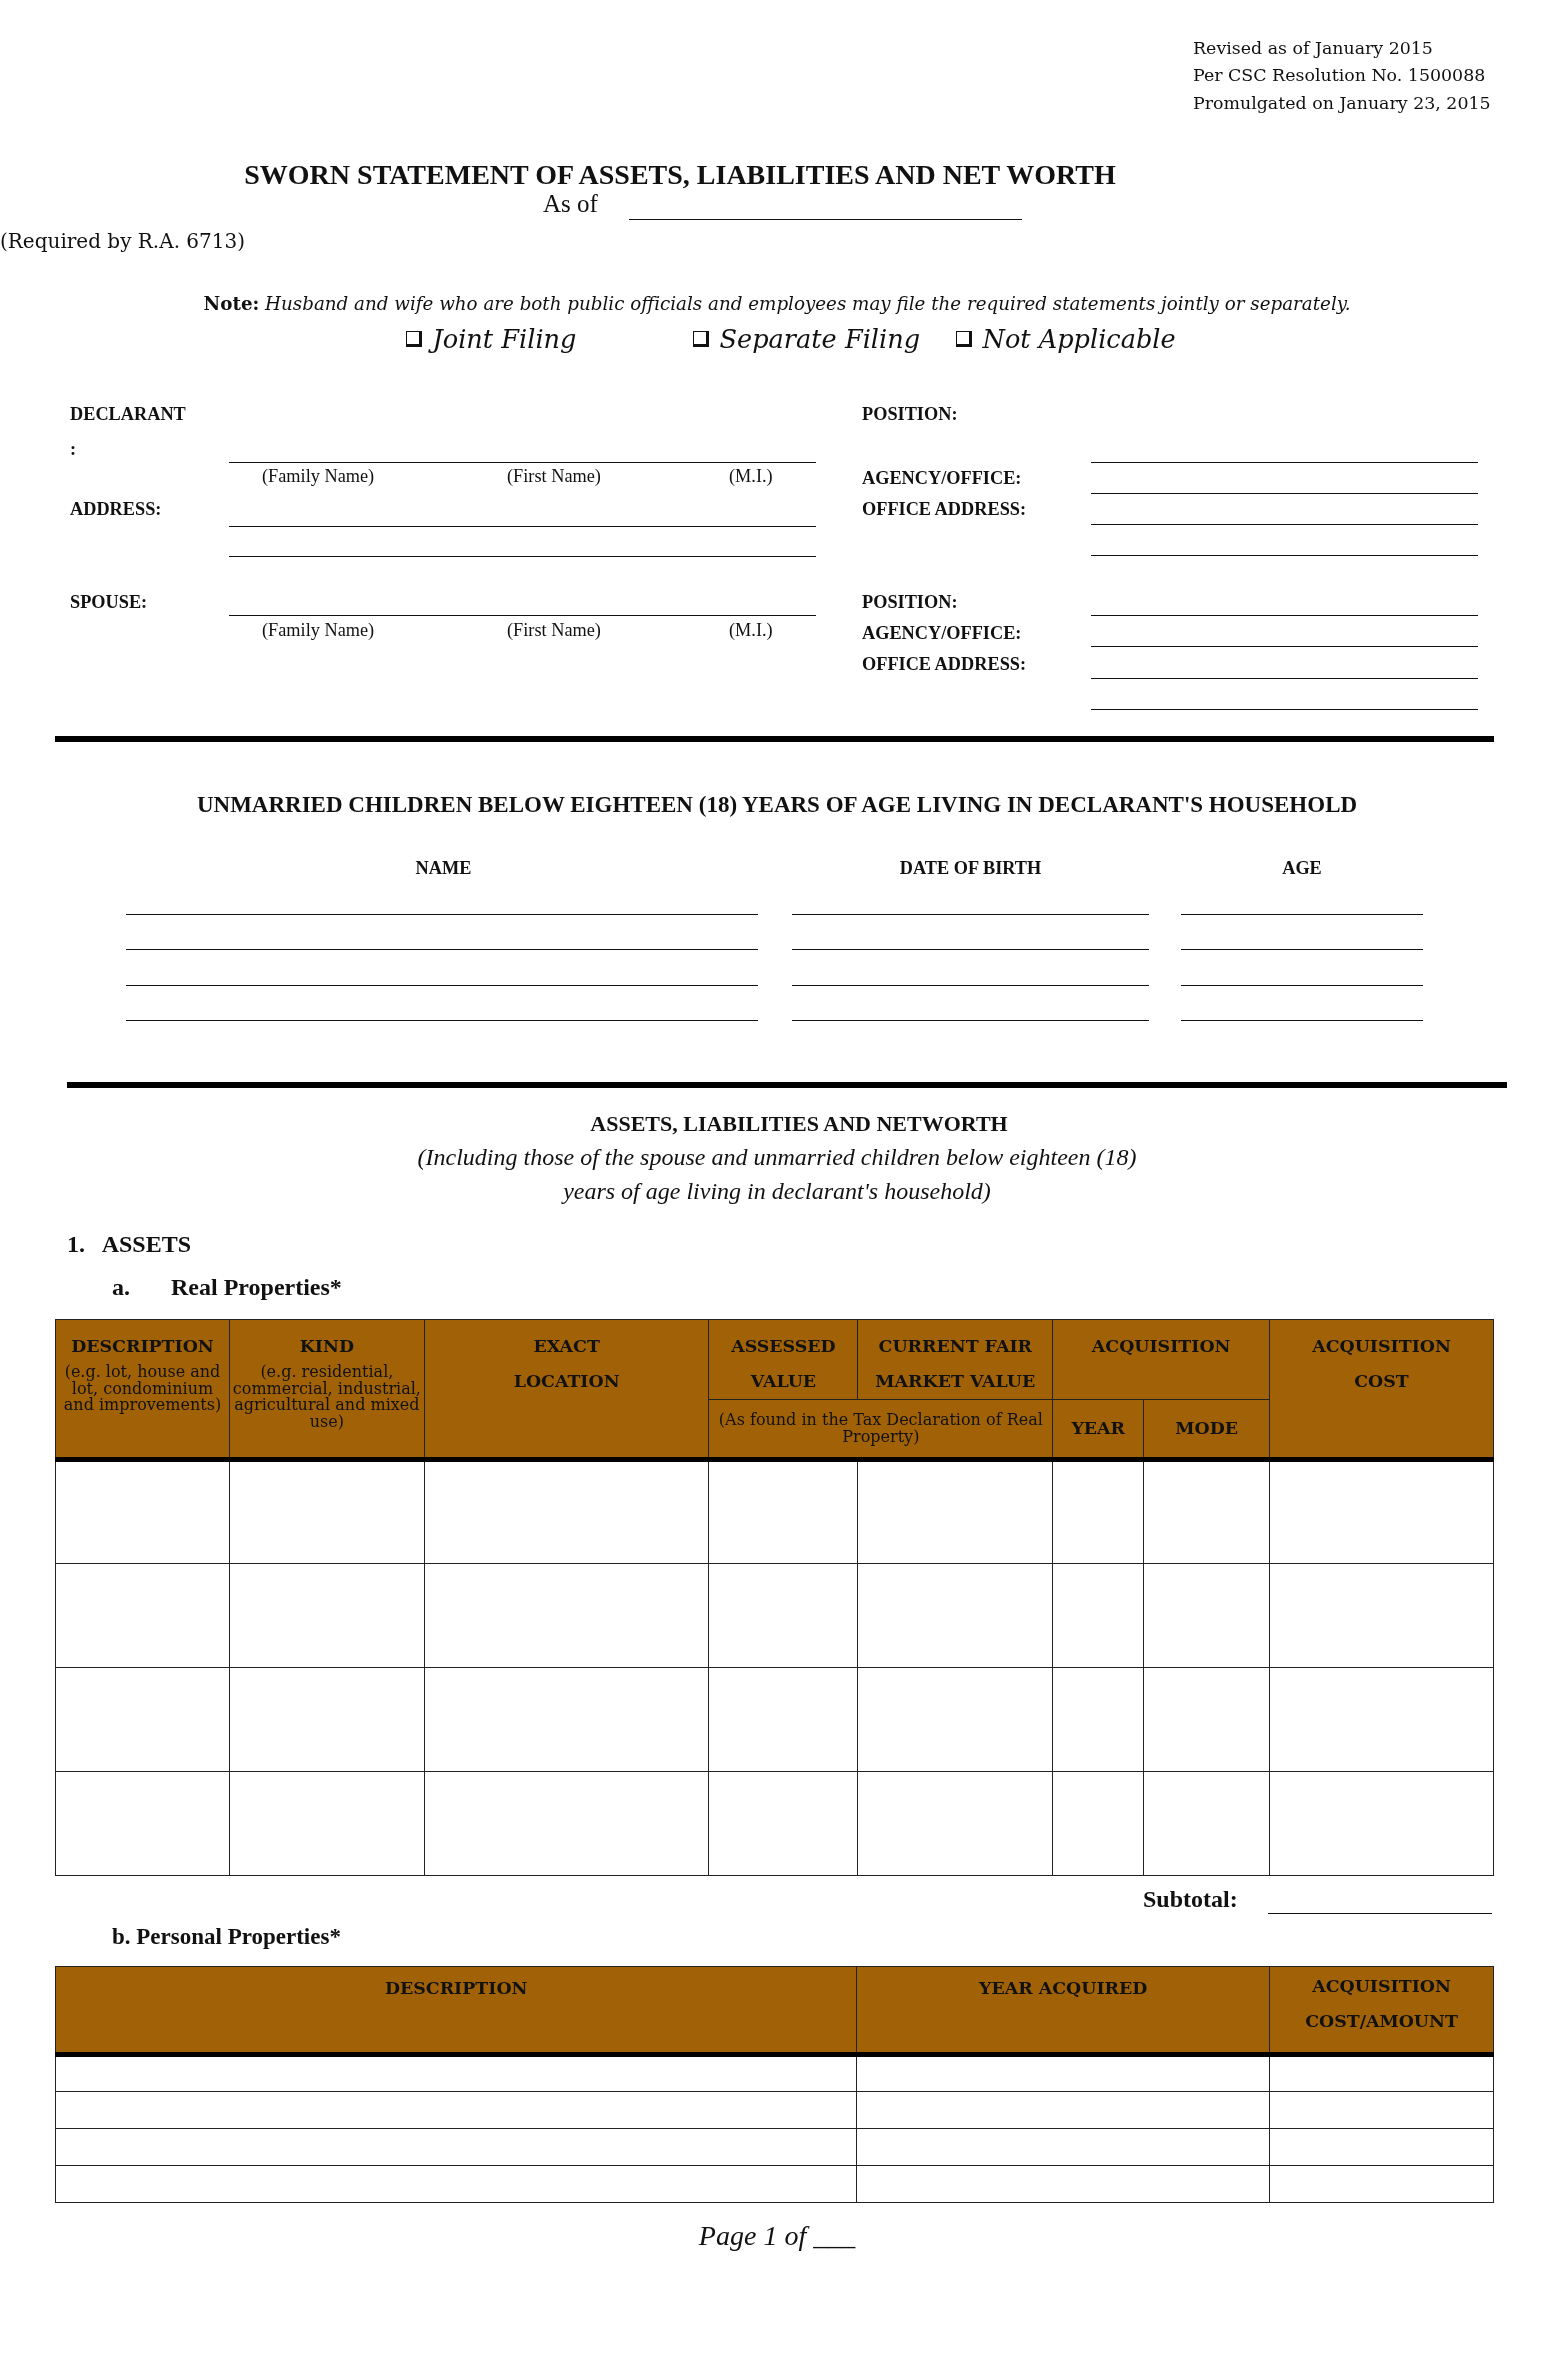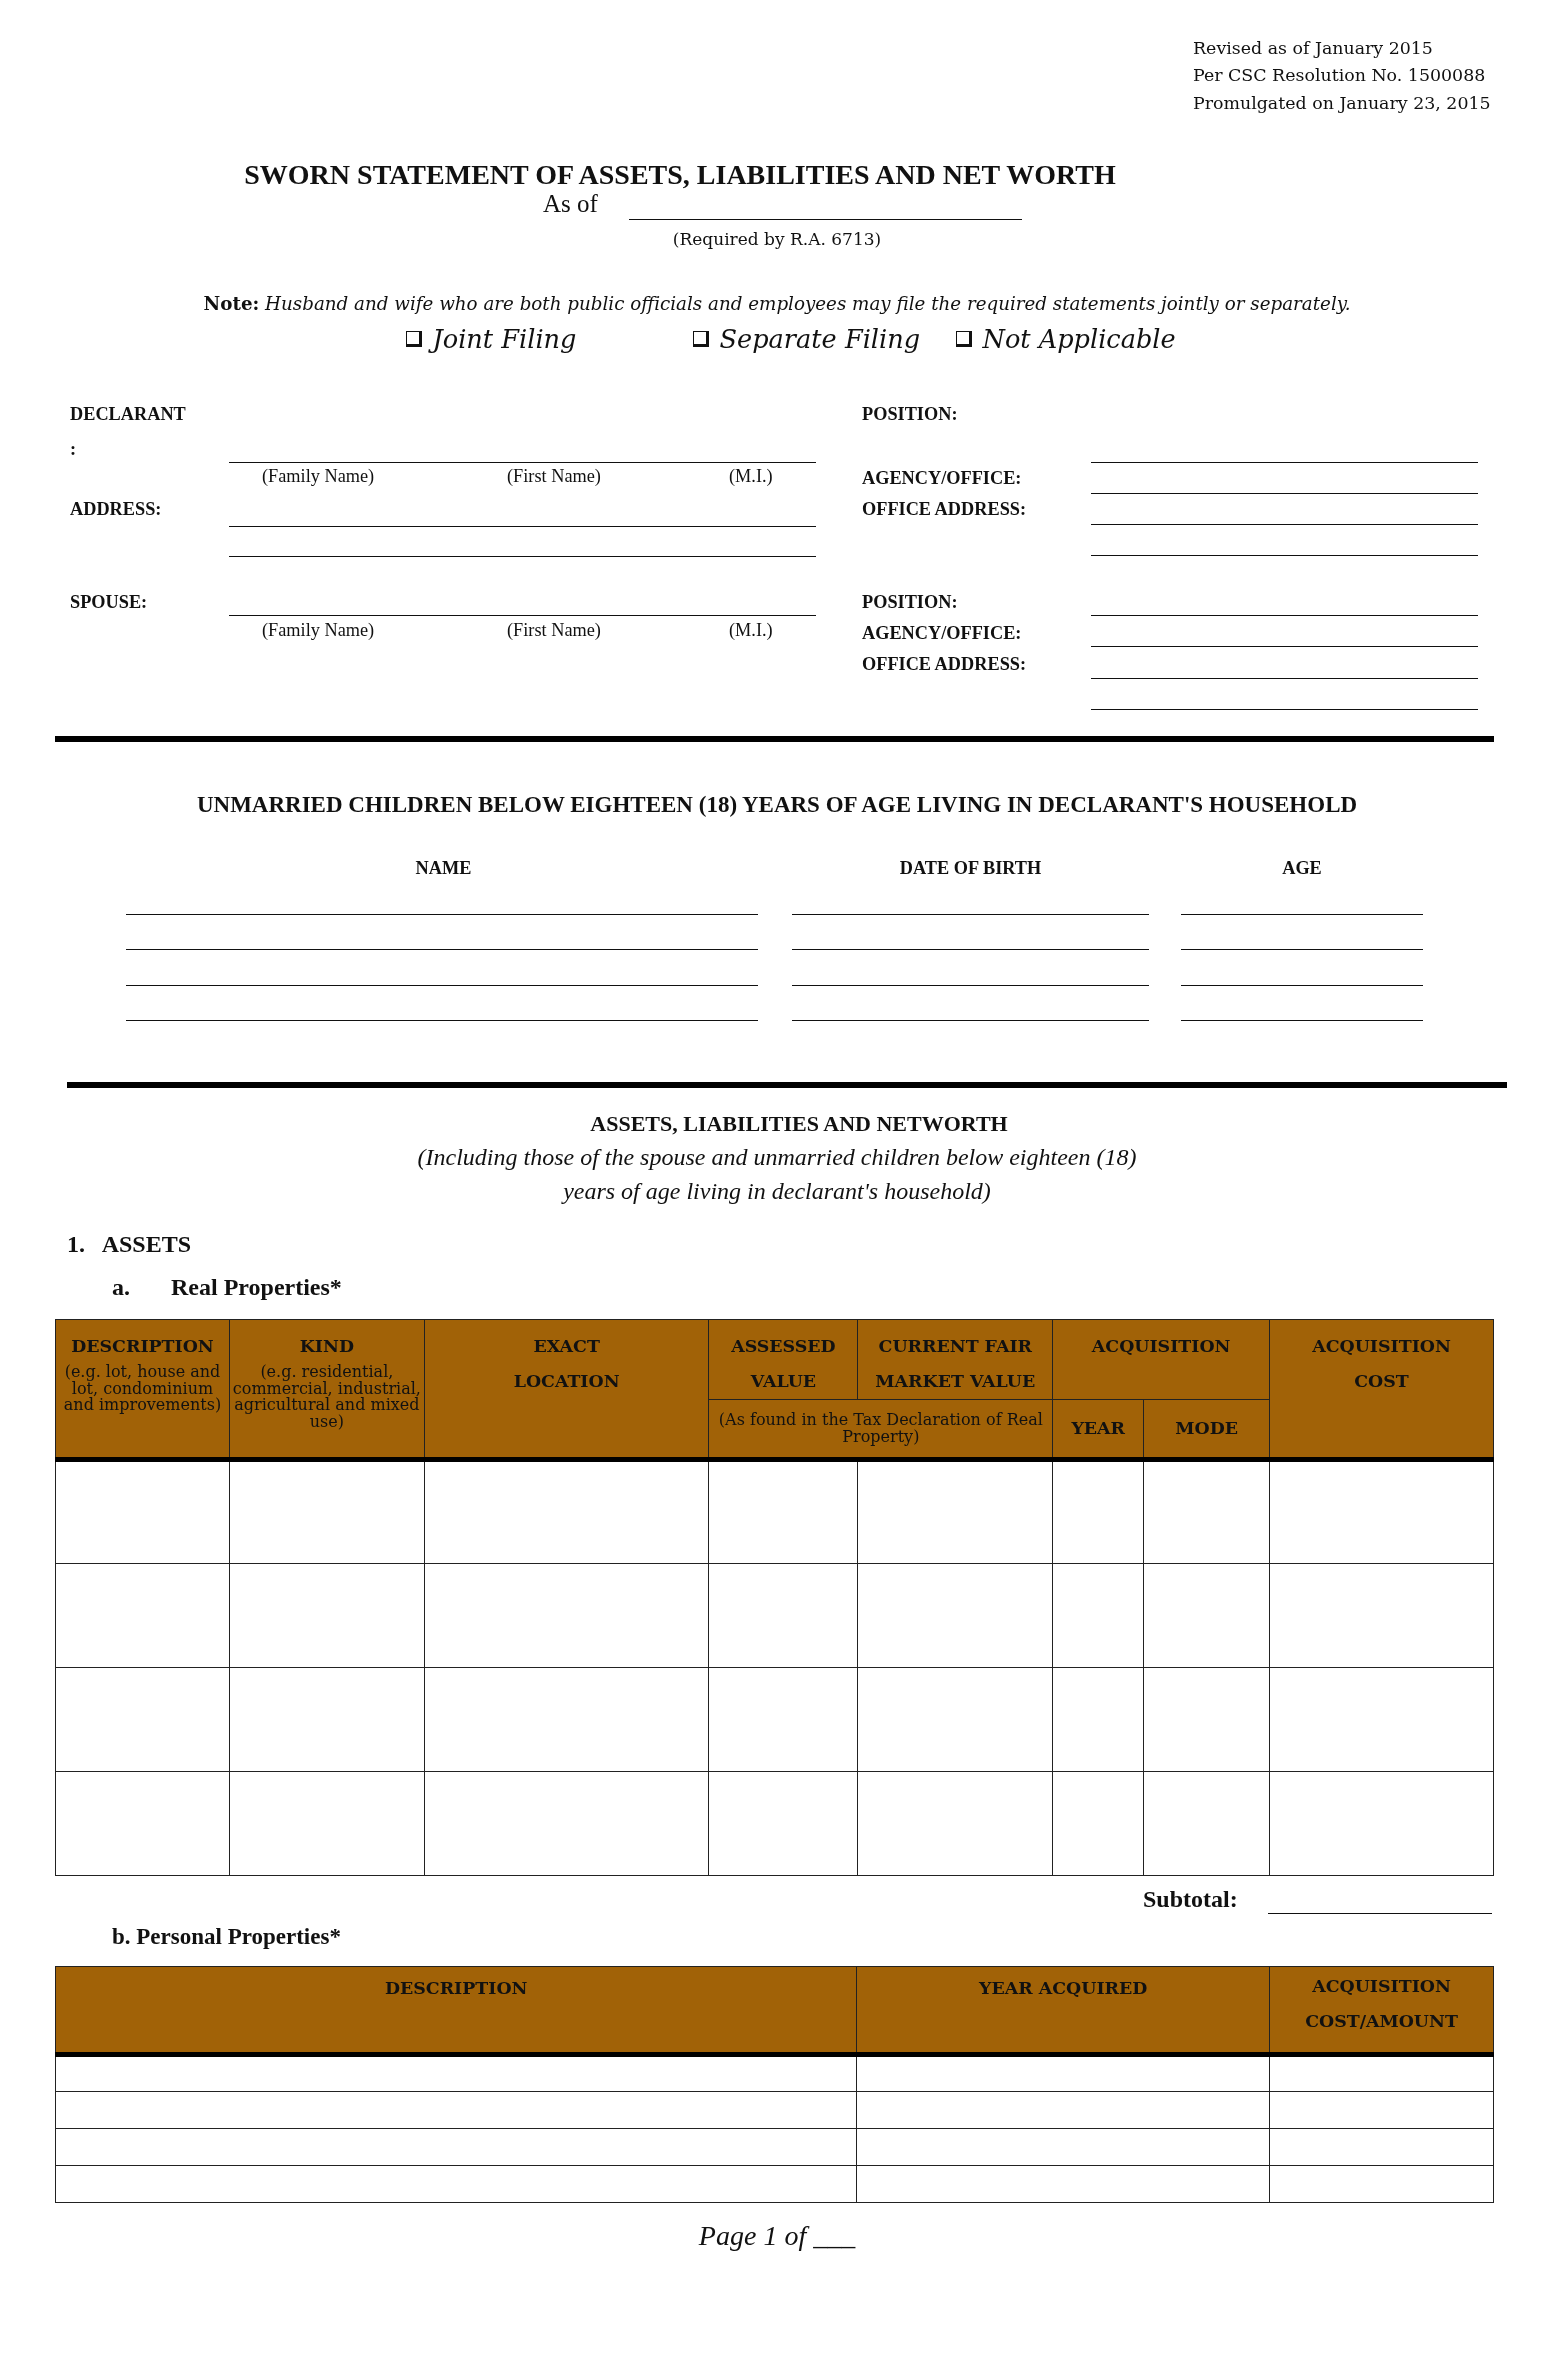--- a/index.html
+++ b/index.html
@@ -3,21 +3,21 @@
   <meta charset="utf-8">
   <style>
     * { box-sizing: border-box; margin: 0; padding: 0; }
     html, body { width: 1554px; height: 2377px; background: #ffffff; }
     body { position: relative; font-family: "DejaVu Serif", "Liberation Serif", serif; color: #111; overflow: hidden; }
     .abs { position: absolute; }
     .revised { left: 1193px; top: 35px; font-size: 17.4px; line-height: 27.4px; font-family: "DejaVu Serif", serif; }
     .title { left: 0; width: 1314px; top: 159px; text-align: center; font-size: 28px; font-weight: bold; letter-spacing: 0px; font-family: "Liberation Serif", serif; margin-left: 23px; }
     .asof { left: 543px; top: 190px; font-size: 25px; font-family: "Liberation Serif", serif; }
     .asof-line { left: 629px; top: 219px; width: 393px; border-bottom: 1.8px solid #111; }
-    .required { left: 0; width: 1554px; top: 229px; text-align: center; font-size: 17px; }
+    .required { left: 0; width: 1554px; top: 229px; text-align: left; font-size: 20px; }
     .note { left: 0; width: 1554px; top: 293px; text-align: center; font-size: 18.3px; }
     .note b { font-weight: bold; font-style: normal; }
     .note i { font-style: italic; }
     .filing { top: 324px; font-size: 25.6px; font-style: italic; font-family: "DejaVu Serif", serif; display: flex; align-items: center; }
     .chk { display: inline-block; width: 15.5px; height: 15.5px; border: 1.8px solid #111; border-right-width: 3.7px; border-bottom-width: 3.7px; margin-right: 11px; }
     .lbl { font-size: 18.3px; font-weight: bold; font-family: "Liberation Serif", serif; }
     .uline { border-bottom: 1.8px solid #111; height: 0; }
     .sub-lbl { font-size: 18.3px; font-family: "Liberation Serif", serif; }
     .thickbar { height: 6.4px; background: #000; }
     .sec-head { left: 0; width: 1554px; text-align: center; font-size: 22px; font-weight: bold; font-family: "Liberation Serif", serif; }

